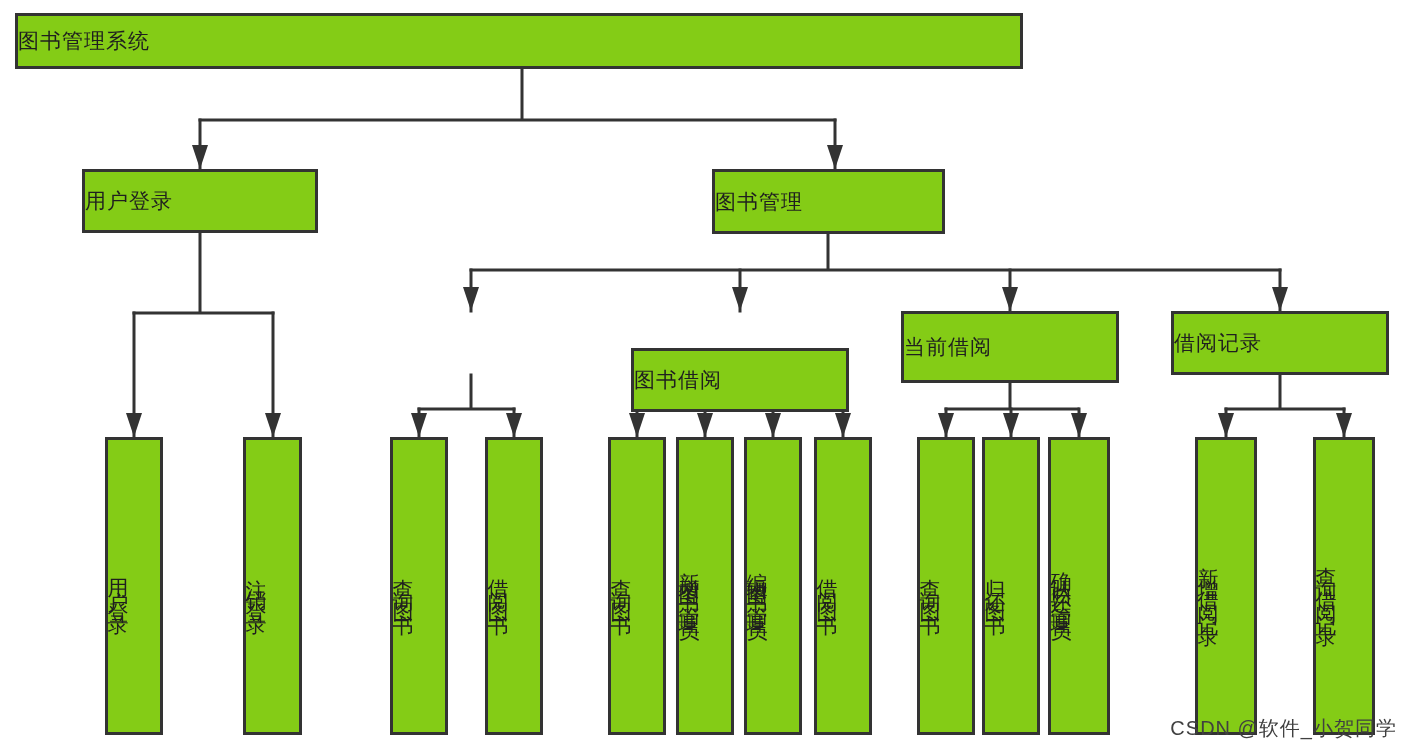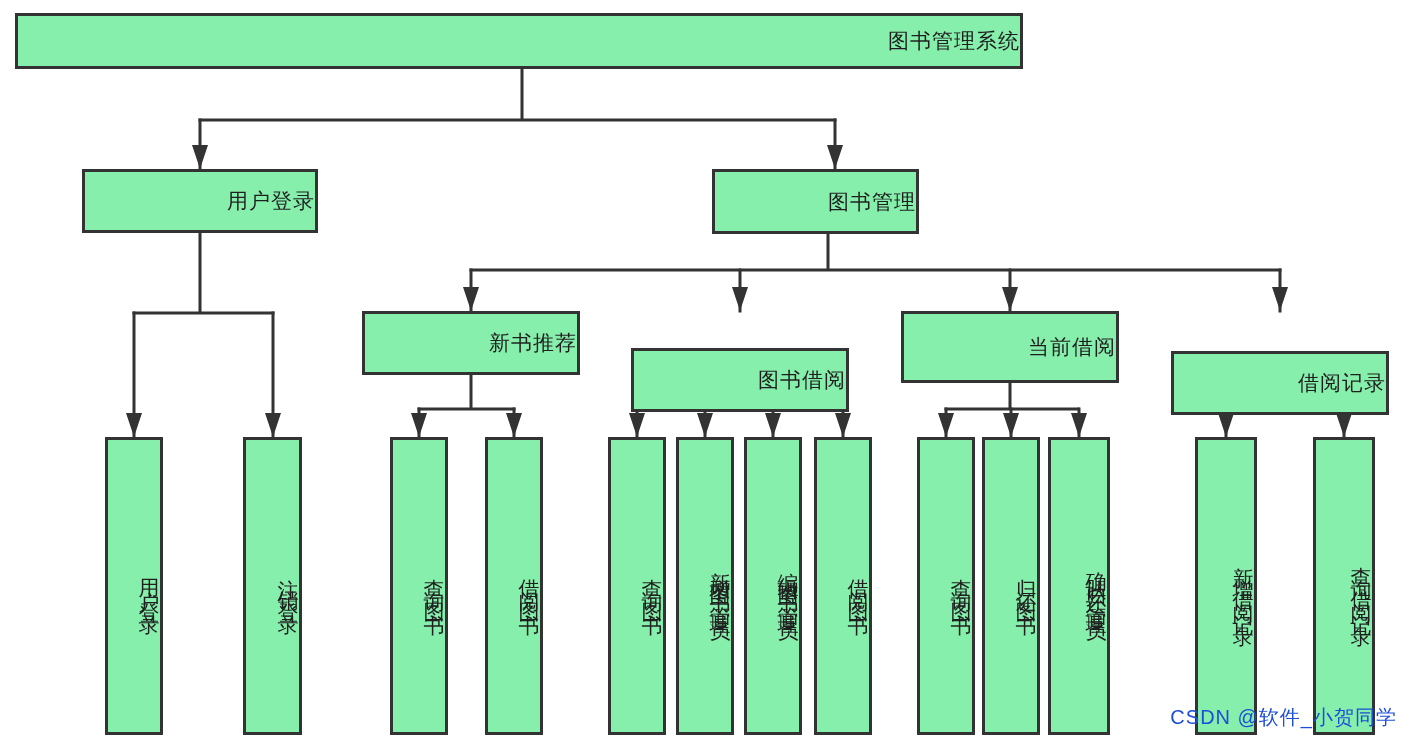--- a/index.html
+++ b/index.html
@@ -9,64 +9,64 @@
     height: 747px;
     background: #ffffff;
     font-family: "Liberation Sans", "DejaVu Sans", sans-serif;
     overflow: hidden;
   }
   #wires { position: absolute; left: 0; top: 0; }
   .node {
     position: absolute;
     box-sizing: border-box;
     border: 3px solid #333333;
-    background: #86efac;
+    background: #84cc16;
     display: flex;
     align-items: center;
-    justify-content: flex-end;
+    justify-content: flex-start;
     color: #1f1f1f;
     font-size: 21px;
     letter-spacing: 1px;
   }
   .hnode { white-space: nowrap; }
   .vnode .vlabel {
     writing-mode: vertical-rl;
     text-orientation: mixed;
     line-height: 1;
     letter-spacing: 12px;
     font-size: 21px;
     color: #1f1f1f;
   }
   .vnode .vlabel.tight { letter-spacing: 7px; }
   
   .n-root { left: 15px;  top: 13px;  width: 1008px; height: 56px; }
   .n-ul   { left: 82px;  top: 169px; width: 236px;  height: 64px; }
-  .n-bm   { left: 712px; top: 169px; width: 207px;  height: 65px; }
+  .n-bm   { left: 712px; top: 169px; width: 233px;  height: 65px; }
   .n-l3a  { left: 362px; top: 311px; width: 218px;  height: 64px; }
   .n-l3b  { left: 631px; top: 311px; width: 218px;  height: 64px; margin-top: 37px; }
   .n-l3c  { left: 901px; top: 311px; width: 218px;  height: 72px; }
-  .n-l3d  { left: 1171px;top: 311px; width: 218px;  height: 64px; margin-top: 40px; }
+  .n-l3d  { left: 1171px;top: 311px; width: 218px;  height: 64px; }
   .n-a1 { left: 105px;  top: 437px; width: 58px; height: 298px; }
   .n-a2 { left: 243px;  top: 437px; width: 59px; height: 298px; }
   .n-b1 { left: 390px;  top: 437px; width: 58px; height: 298px; }
   .n-b2 { left: 485px;  top: 437px; width: 58px; height: 298px; }
   .n-c1 { left: 608px;  top: 437px; width: 58px; height: 298px; }
   .n-c2 { left: 676px;  top: 437px; width: 58px; height: 298px; }
   .n-c3 { left: 744px;  top: 437px; width: 58px; height: 298px; }
   .n-c4 { left: 814px;  top: 437px; width: 58px; height: 298px; }
   .n-d1 { left: 917px;  top: 437px; width: 58px; height: 298px; }
   .n-d2 { left: 982px;  top: 437px; width: 58px; height: 298px; }
   .n-d3 { left: 1048px; top: 437px; width: 62px; height: 298px; }
   .n-e1 { left: 1195px; top: 437px; width: 62px; height: 298px; }
   .n-e2 { left: 1313px; top: 437px; width: 62px; height: 298px; }
   .watermark {
     position: absolute;
     right: 8px;
-    bottom: 16px;
-    color: #1d4ed8;
+    bottom: 5px;
+    color: #404040;
     font-size: 20px;
     letter-spacing: 1px;
     white-space: nowrap;
   }
 </style>
 </head>
 <body>
 
 <div id="stage">
 
@@ -117,23 +117,20 @@
     <span>图书管理系统</span>
   </div>
 
   <div class="node hnode n-ul">
     <span>用户登录</span>
   </div>
   <div class="node hnode n-bm">
     <span>图书管理</span>
   </div>
 
-  <div class="node hnode n-l3a">
-    <span>新书推荐</span>
-  </div>
   <div class="node hnode n-l3b">
     <span>图书借阅</span>
   </div>
   <div class="node hnode n-l3c">
     <span>当前借阅</span>
   </div>
   <div class="node hnode n-l3d">
     <span>借阅记录</span>
   </div>
 

